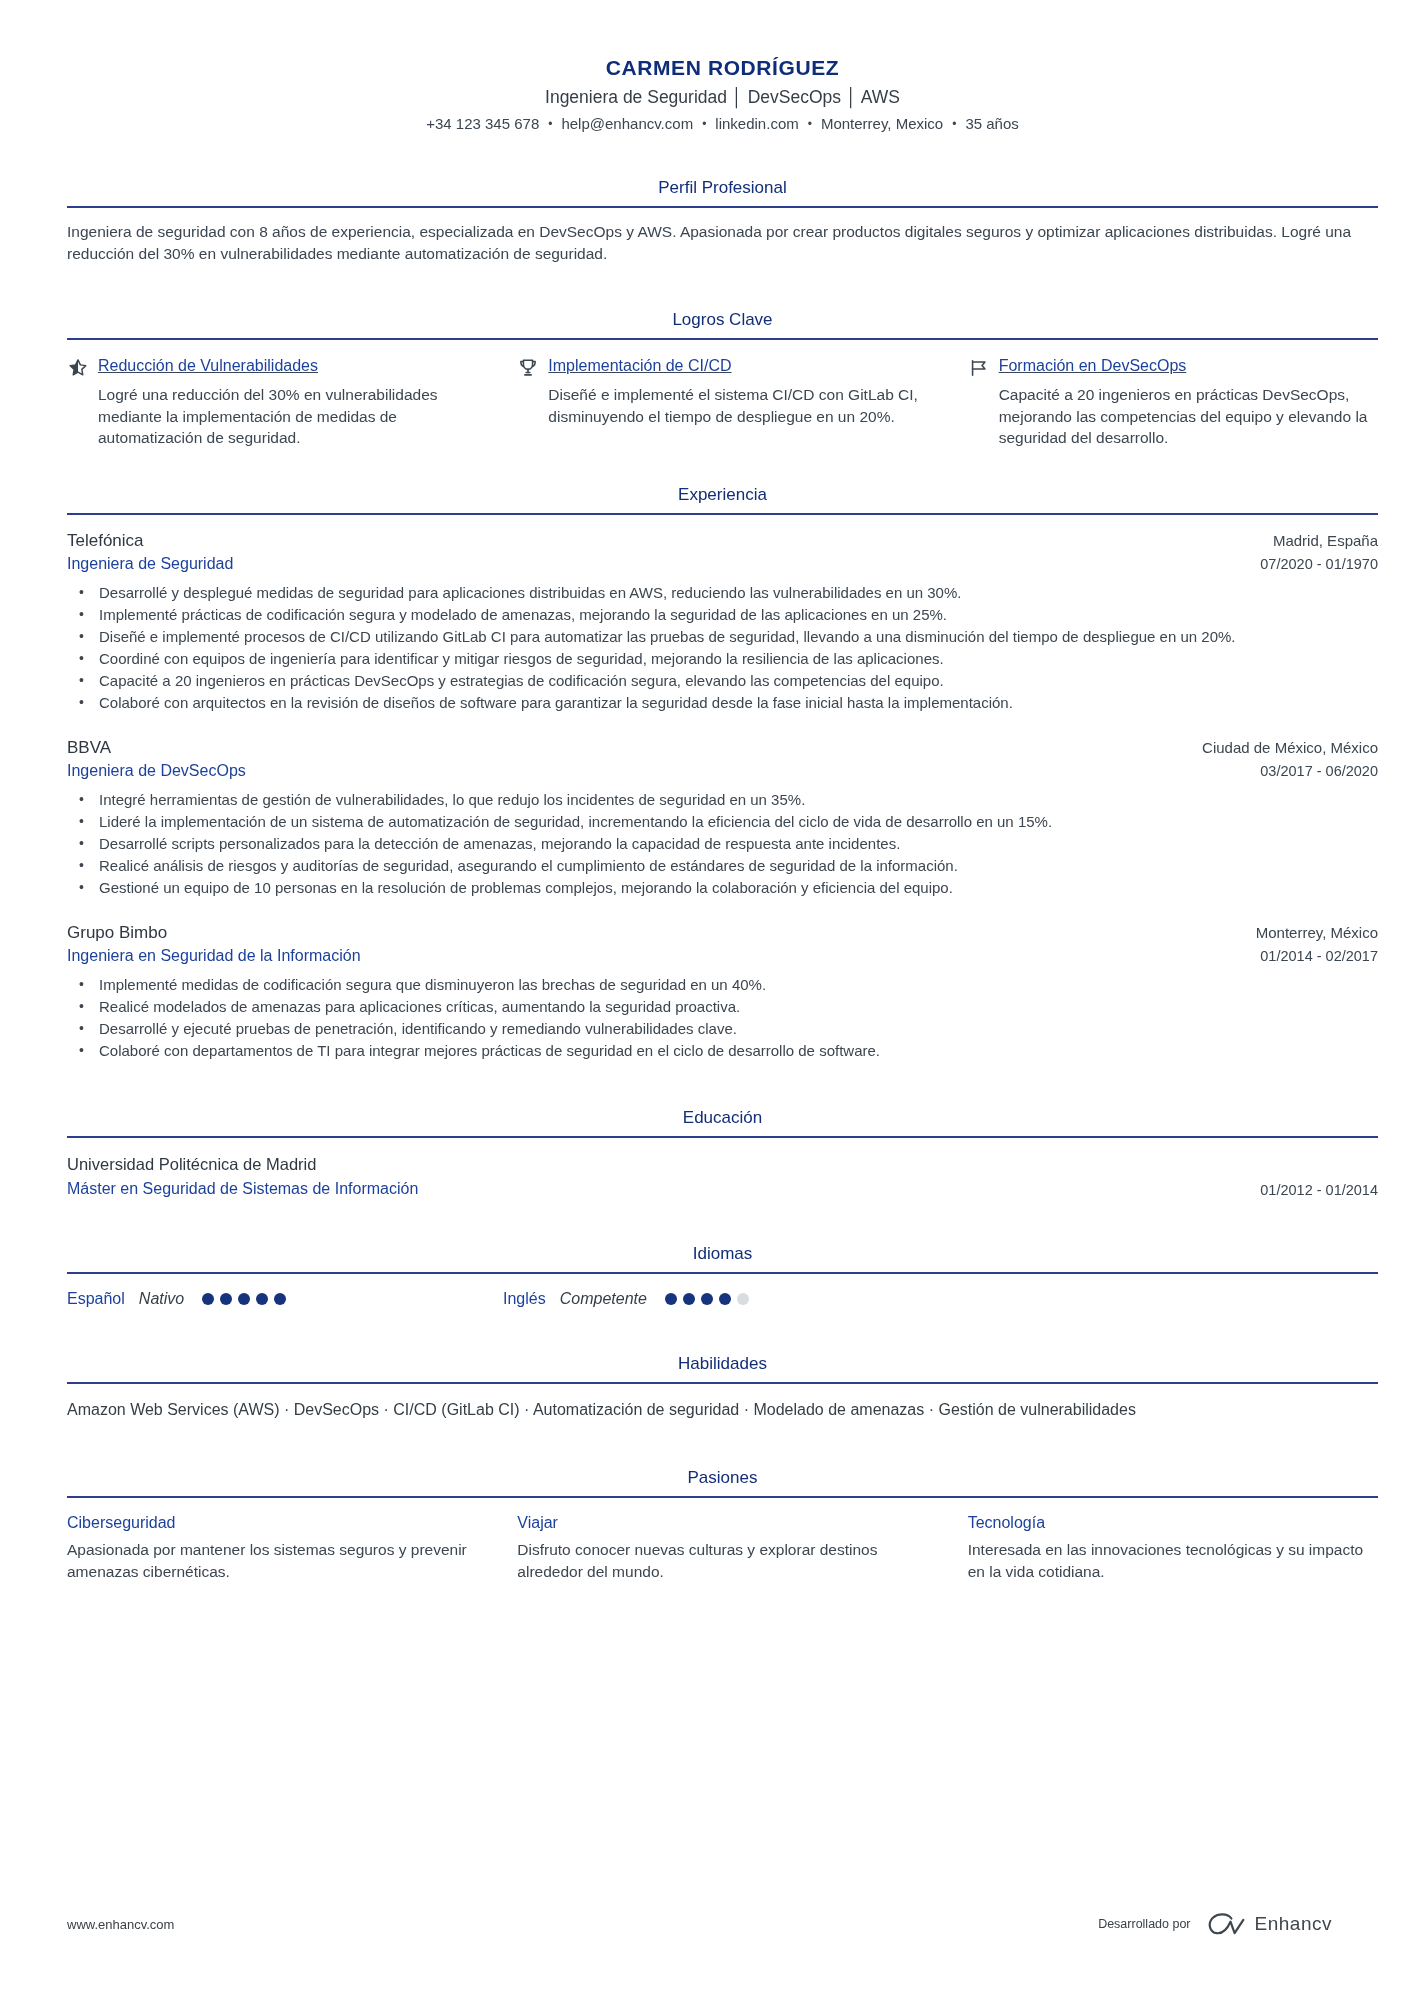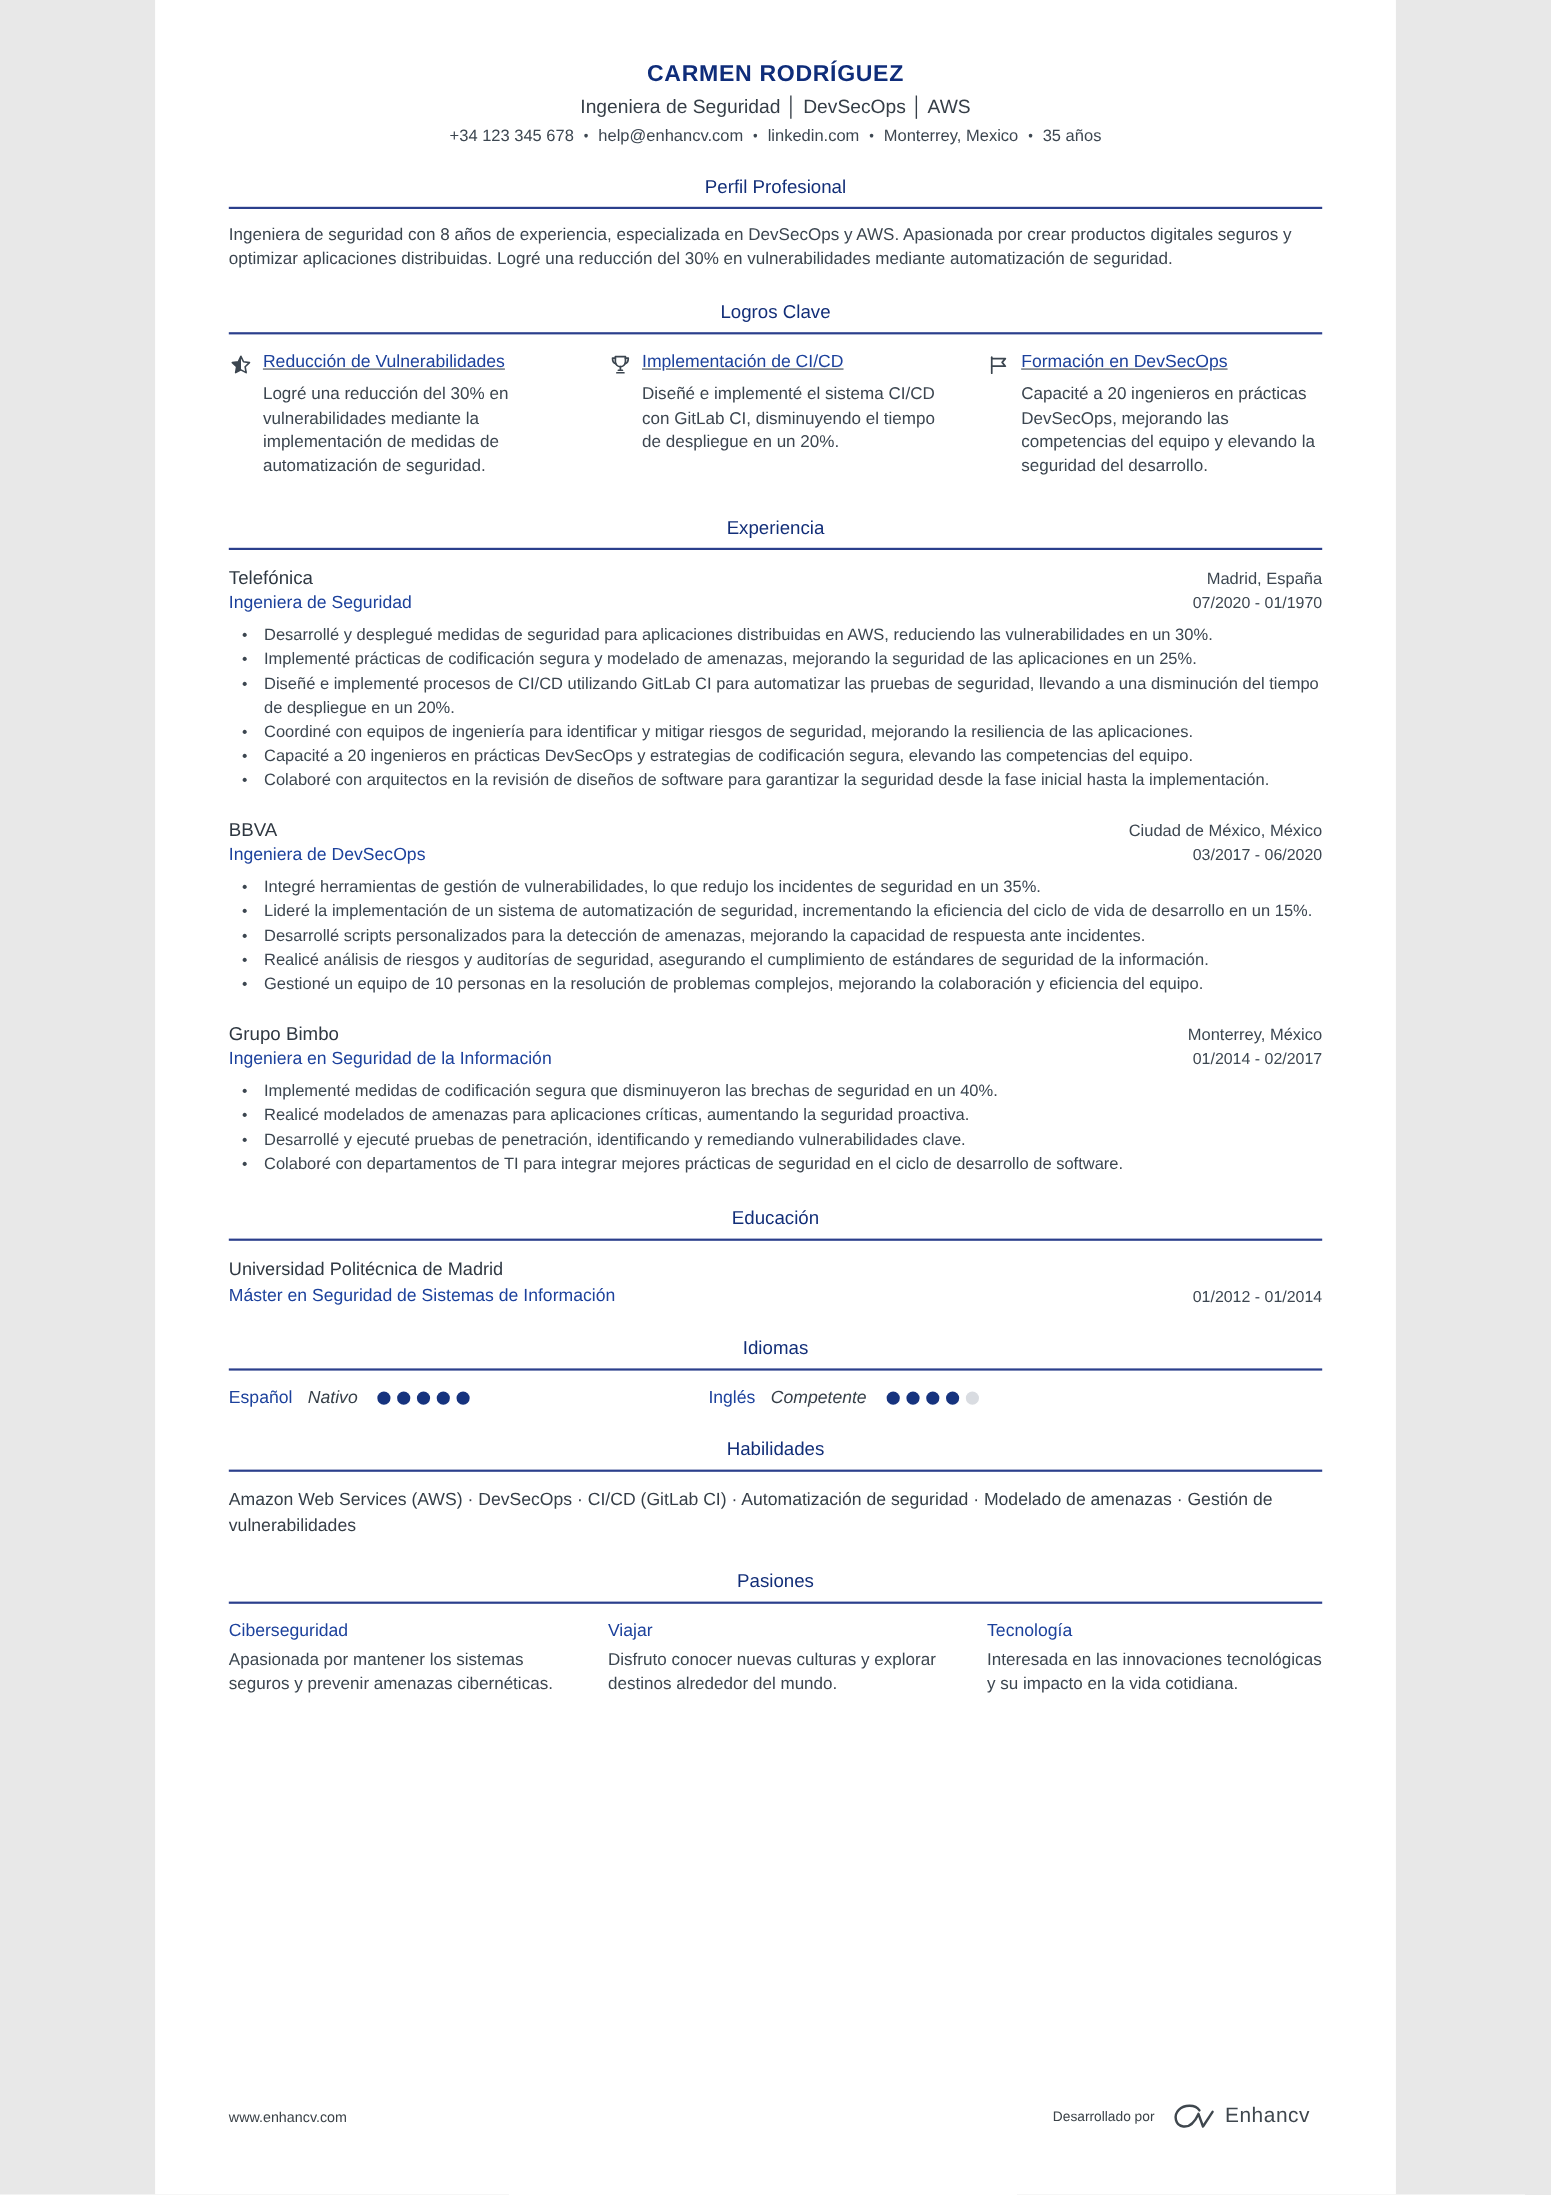--- a/index.html
+++ b/index.html
@@ -1,32 +1,32 @@
 <!DOCTYPE html>
 <html><head>
 <meta charset="utf-8">
 <style>
   * { box-sizing: border-box; margin: 0; padding: 0; }
   body { background: #e8e8e8; font-family: "Liberation Sans", sans-serif; }
   .page {
     position: relative;
-    width: 1128px; height: 1995px;
+    width: 1410px; height: 1995px;
     margin: 0 auto;
     background: #ffffff;
     color: #3c4650;
-    padding: 56px 67px 0 67px;
+    padding: 56px 32px 0 67px;
   }
   
   .hdr { text-align: center; }
   .hdr .name { font-size: 21px; font-weight: 800; letter-spacing: .6px; color: #0f2d7a; }
   .hdr .subtitle { font-size: 17.5px; color: #353e47; margin-top: 7px; }
   .hdr .contact { font-size: 15px; color: #3c4650; margin-top: 7px; }
   .hdr .contact .sep { margin: 0 9px; font-size: 12px; vertical-align: 1px; color: #3c4650; }
   
-  .section { margin-top: 28px; }
+  .section { margin-top: 46px; }
   .section.tight { margin-top: 36px; }
   .sec-title { text-align: center; font-size: 17px; font-weight: 500; color: #122e78; }
   .sec-rule { border: none; border-top: 2.5px solid #2b3f8c; margin-top: 8px; }
   
   .profile-text { margin-top: 13px; font-size: 15.5px; line-height: 1.4; color: #3c4650; }
   
   .ach-grid { display: grid; grid-template-columns: 1fr 1fr 1fr; column-gap: 40px; margin-top: 16px; }
   .ach-head { display: flex; align-items: flex-start; gap: 9px; text-decoration: underline; }
   .ach-head .ico { flex: 0 0 22px; height: 22px; margin-top: 1px; }
   .ach-title { font-size: 16px; color: #1c419c; line-height: 1.25; }

